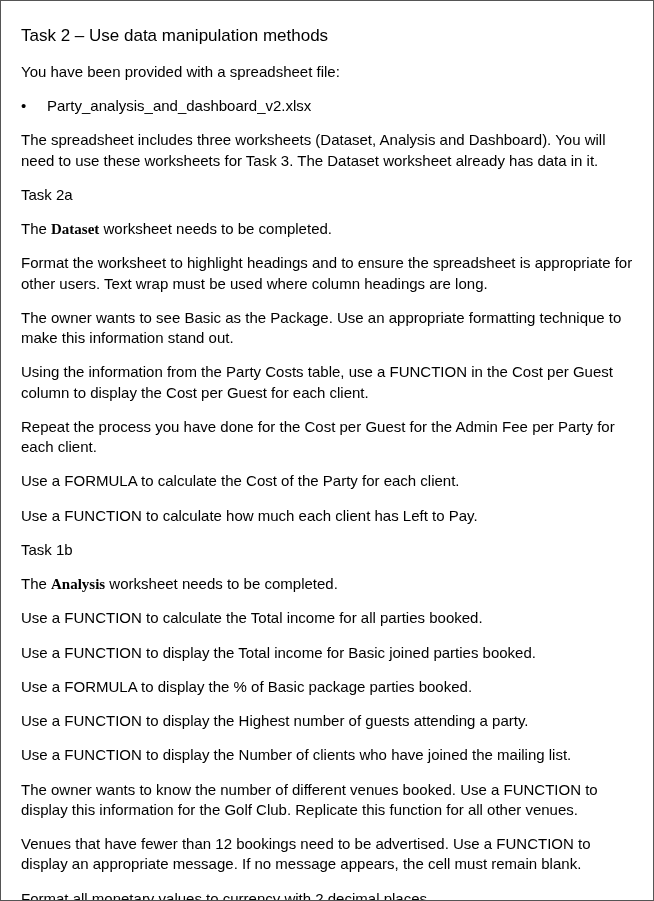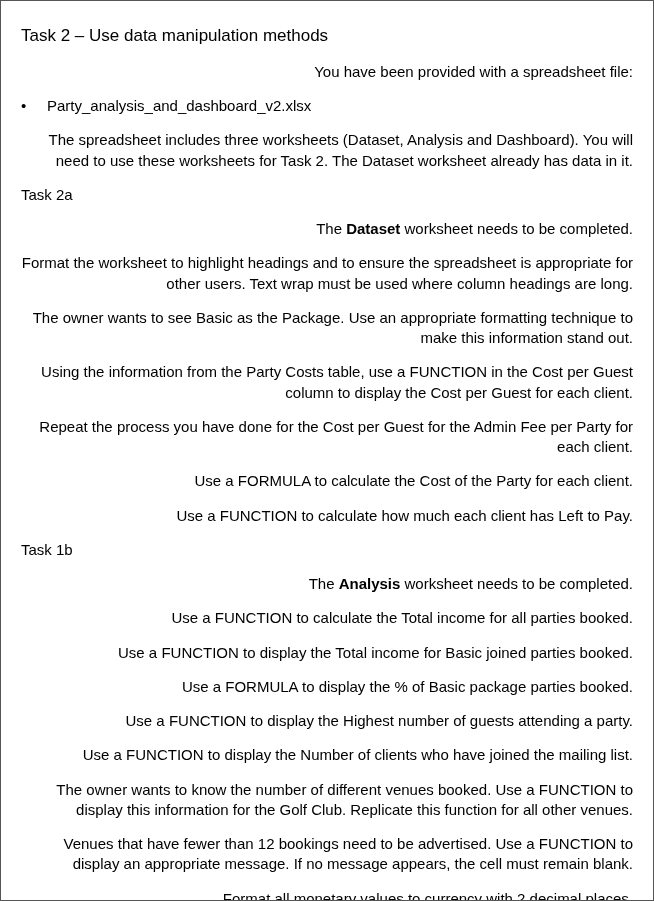--- a/index.html
+++ b/index.html
@@ -18,28 +18,28 @@
     font-size: 15px;
     line-height: 1.35;
   }
   .heading-main {
     font-weight: 400;
     font-size: 17px;
     margin-bottom: 14px;
   }
   .para {
     margin-bottom: 14px;
-    text-align: right;
   }
   .sub-heading {
     font-weight: 400;
     margin-bottom: 14px;
   }
   .bold {
     font-weight: 700;
+    font-family: Liberation Serif, serif;
   }
   .bullet-row {
     display: flex;
     align-items: flex-start;
     margin-bottom: 14px;
   }
   .bullet-dot {
     width: 18px;
     flex-shrink: 0;
     line-height: 1.35;
@@ -54,21 +54,21 @@
 
 <div class="heading-main">Task 2 – Use data manipulation methods</div>
 
 <div class="para">You have been provided with a spreadsheet file:</div>
 
 <div class="bullet-row">
   <span class="bullet-dot">•</span>
   <span class="bullet-text">Party_analysis_and_dashboard_v2.xlsx</span>
 </div>
 
-<div class="para">The spreadsheet includes three worksheets (Dataset, Analysis and Dashboard). You will need to use these worksheets for Task 2. The Dataset worksheet already has data in it.</div>
+<div class="para">The spreadsheet includes three worksheets (Dataset, Analysis and Dashboard). You will need to use these worksheets for Task 3. The Dataset worksheet already has data in it.</div>
 
 <div class="sub-heading">Task 2a</div>
 
 <div class="para">
   <span>The </span><span class="bold">Dataset</span><span> worksheet needs to be completed.</span>
 </div>
 
 <div class="para">Format the worksheet to highlight headings and to ensure the spreadsheet is appropriate for other users. Text wrap must be used where column headings are long.</div>
 <div class="para">The owner wants to see Basic as the Package. Use an appropriate formatting technique to make this information stand out.</div>
 <div class="para">Using the information from the Party Costs table, use a FUNCTION in the Cost per Guest column to display the Cost per Guest for each client.</div>

